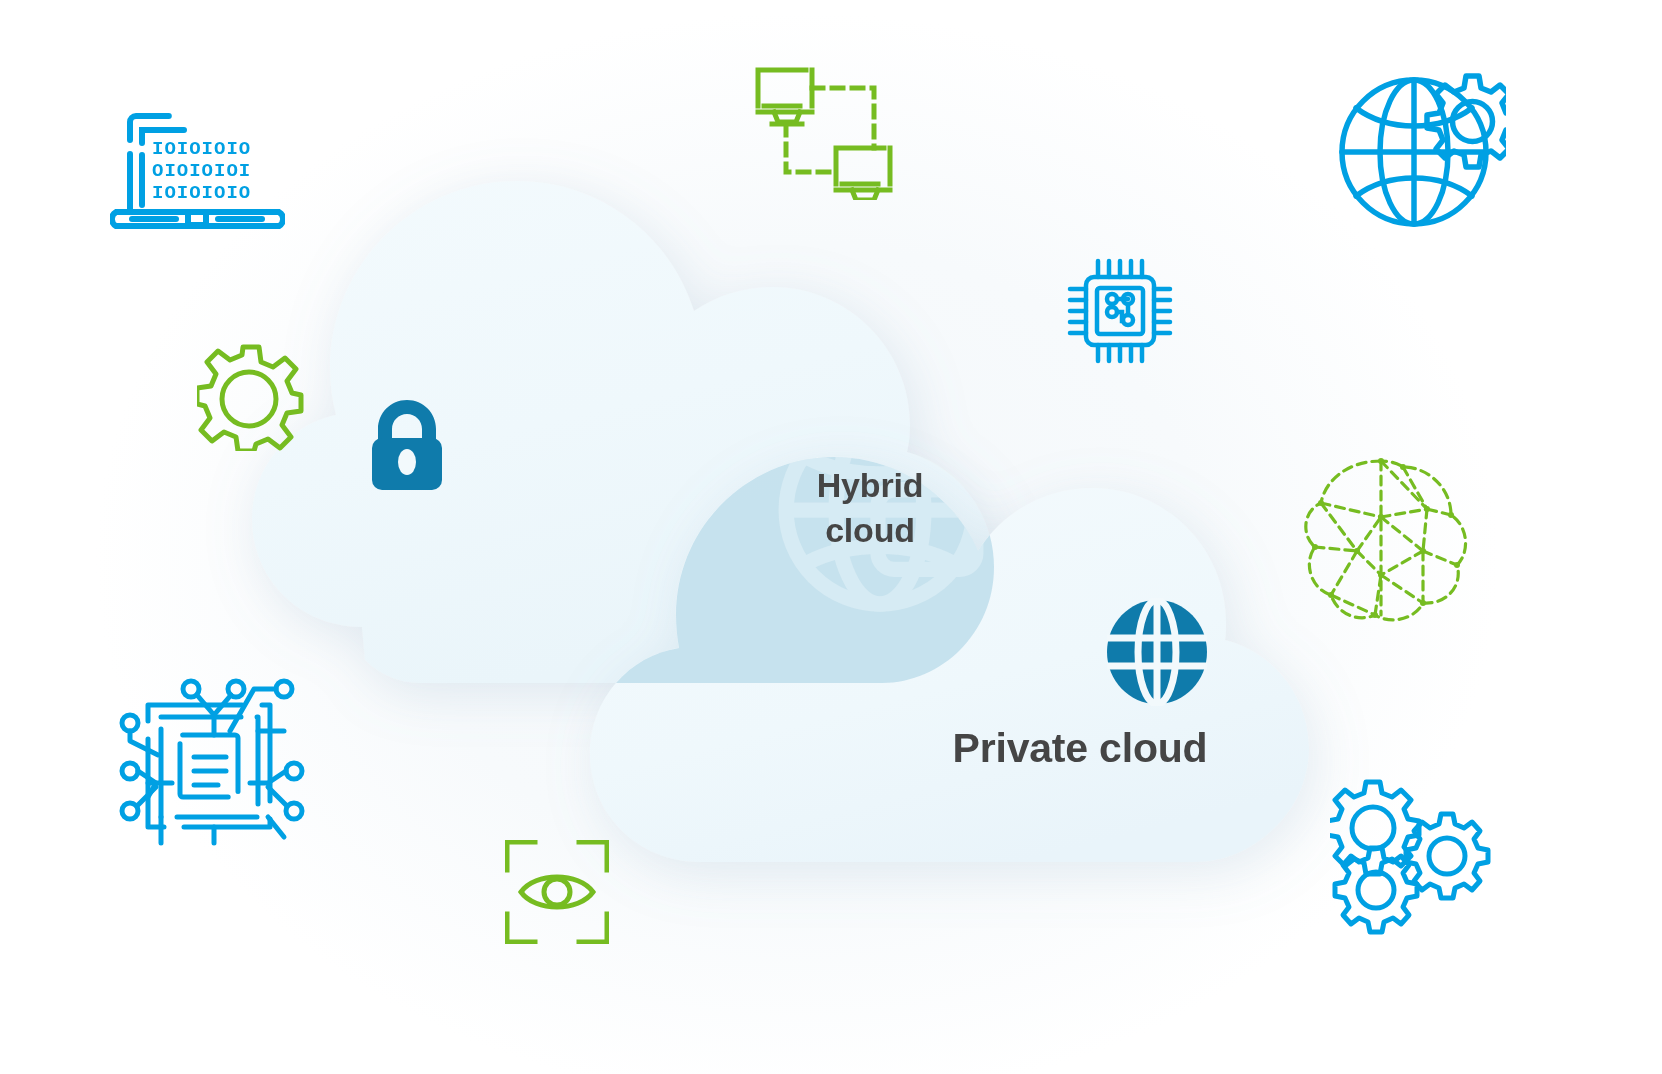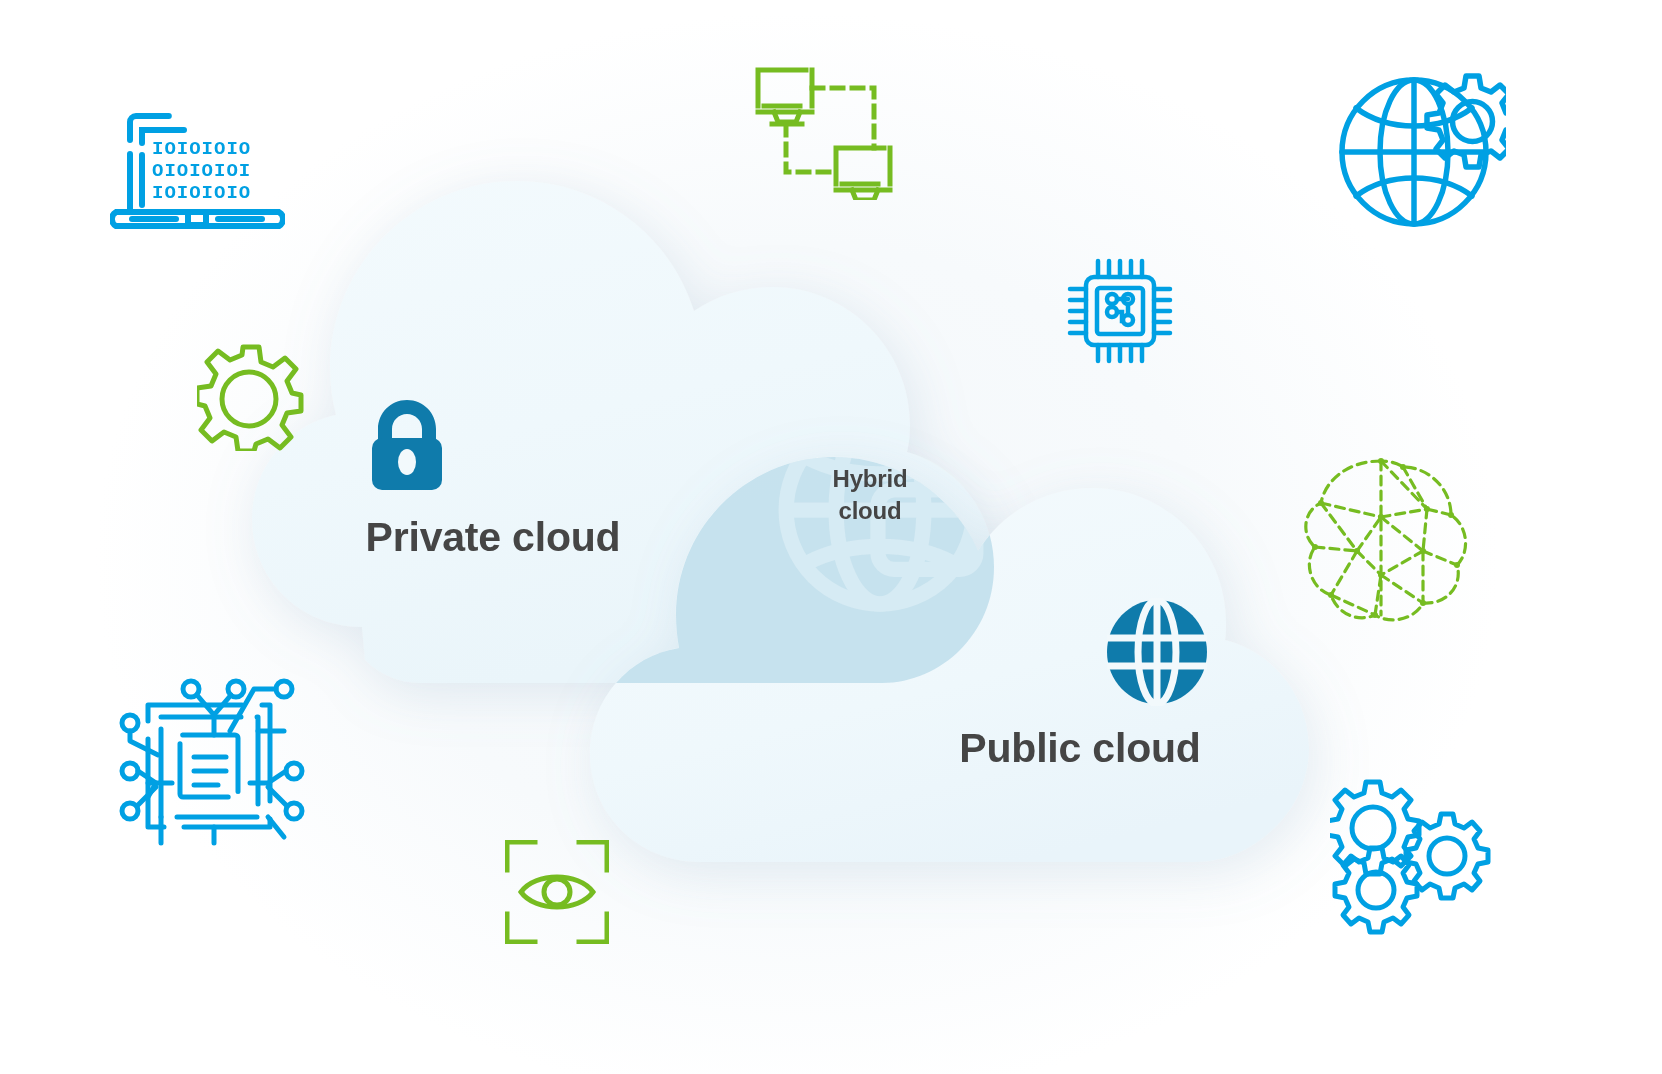--- a/index.html
+++ b/index.html
@@ -54,21 +54,21 @@
   #public-label {
     left: 835px;
     top: 726px;
     width: 490px;
     font-size: 41px;
   }
   #hybrid-label {
     left: 760px;
     top: 463px;
     width: 220px;
-    font-size: 24px;
+    font-size: 34px;
     line-height: 1.32;
   }
 </style>
 </head>
 <body>
 
 <div id="stage">
 
   <svg class="layer" viewBox="0 0 1662 1074" width="1662" height="1074">
     <defs>
@@ -183,21 +183,20 @@
   <div class="icon-wrap" style="left:362px; top:396px;">
     <svg width="90" height="96" viewBox="0 0 90 96">
       <path d="M 45 4 C 28.5 4 16 17 16 33 L 16 46 L 30 46 L 30 33
                C 30 24.7 36.7 18 45 18 C 53.3 18 60 24.7 60 33
                L 60 46 L 74 46 L 74 33 C 74 17 61.5 4 45 4 Z" fill="#0f7bab"></path>
       <rect x="10" y="42" width="70" height="52" rx="10" fill="#0f7bab"></rect>
       <ellipse cx="45" cy="66" rx="9" ry="13" fill="#f2f9fc"></ellipse>
     </svg>
   </div>
 
-  <div class="cloud-label" id="private-label">Private cloud</div>
 
   <div class="cloud-label" id="hybrid-label">Hybrid
 cloud</div>
 
   <div class="icon-wrap" style="left:1103px; top:598px;">
     <svg width="108" height="108" viewBox="0 0 108 108">
       <g fill="#0f7bab">
         <path d="M 54 2 C 43 2 34 25 34 54 C 34 83 43 106 54 106
                  C 65 106 74 83 74 54 C 74 25 65 2 54 2 Z
                  M 54 10 C 60 10 66 29 66 54 C 66 79 60 98 54 98
@@ -210,21 +209,21 @@
 
       <g stroke="#f2f9fc" fill="none" stroke-width="7">
         <line x1="4" y1="40" x2="104" y2="40"></line>
         <line x1="4" y1="68" x2="104" y2="68"></line>
         <ellipse cx="54" cy="54" rx="19" ry="52"></ellipse>
         <line x1="54" y1="0" x2="54" y2="108"></line>
       </g>
     </svg>
   </div>
 
-  <div class="cloud-label" id="public-label">Public cloud</div>
+  <div class="cloud-label" id="public-label">Private cloud</div>
 
   <div class="icon-wrap" style="left:110px; top:100px;">
     <svg width="175" height="130" viewBox="0 0 175 130">
       <g fill="none" stroke="#00a0e3" stroke-width="6" stroke-linecap="round">
         <path d="M 20 112 L 20 22 A 6 6 0 0 1 26 16 L 149 16 A 6 6 0 0 1 155 22 L 155 112" stroke-dasharray="58 14 60 300"></path>
         <path d="M 32 105 L 32 30 L 143 30 L 143 105" stroke-dasharray="50 12 55 300"></path>
         <path d="M 6 112 L 169 112 A 8 8 0 0 1 169 126 L 6 126 A 8 8 0 0 1 6 112 Z"></path>
         <line x1="22" y1="119" x2="66" y2="119"></line>
         <line x1="108" y1="119" x2="152" y2="119"></line>
         <path d="M 78 113 L 78 125 L 96 125 L 96 113"></path>

